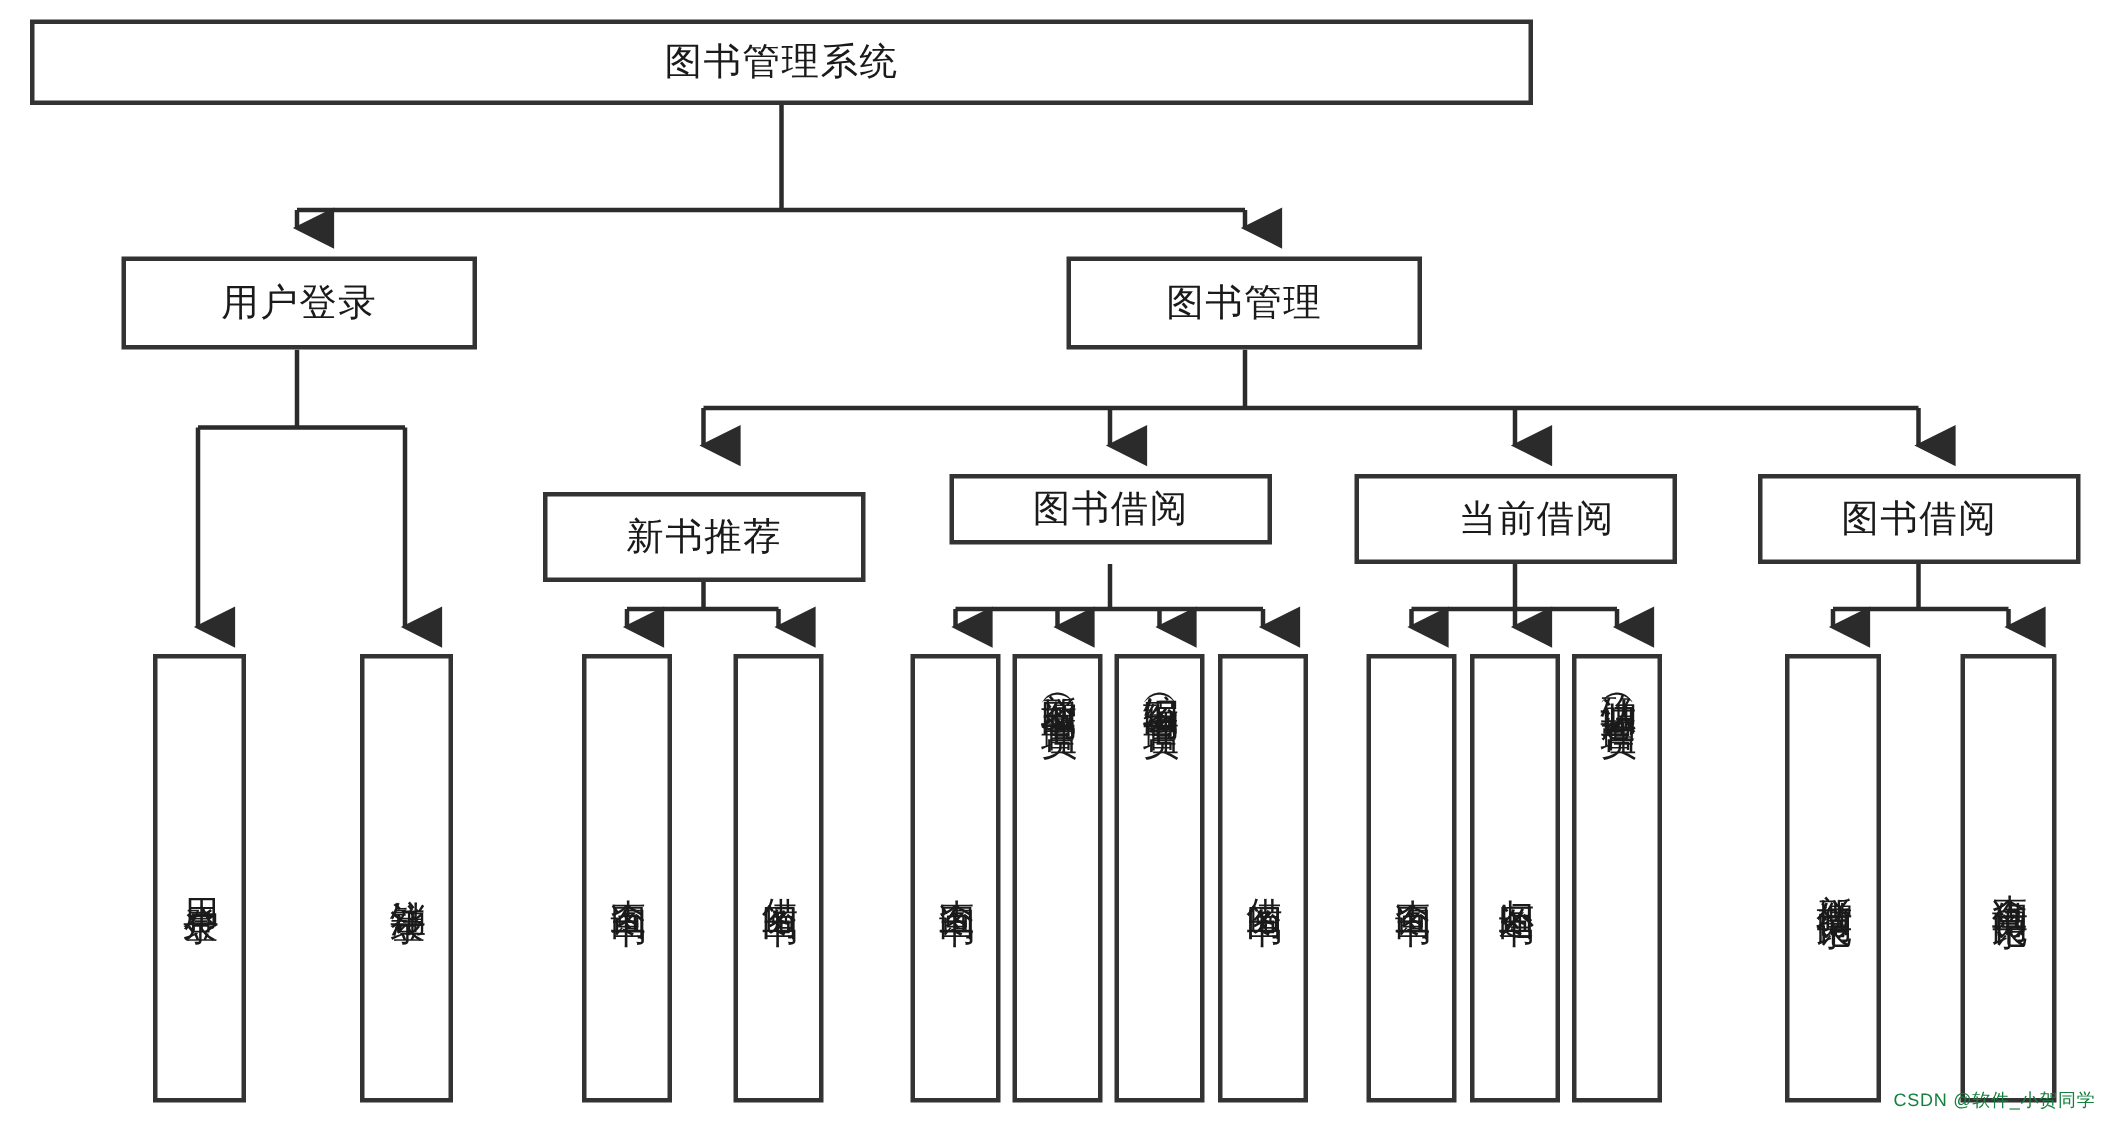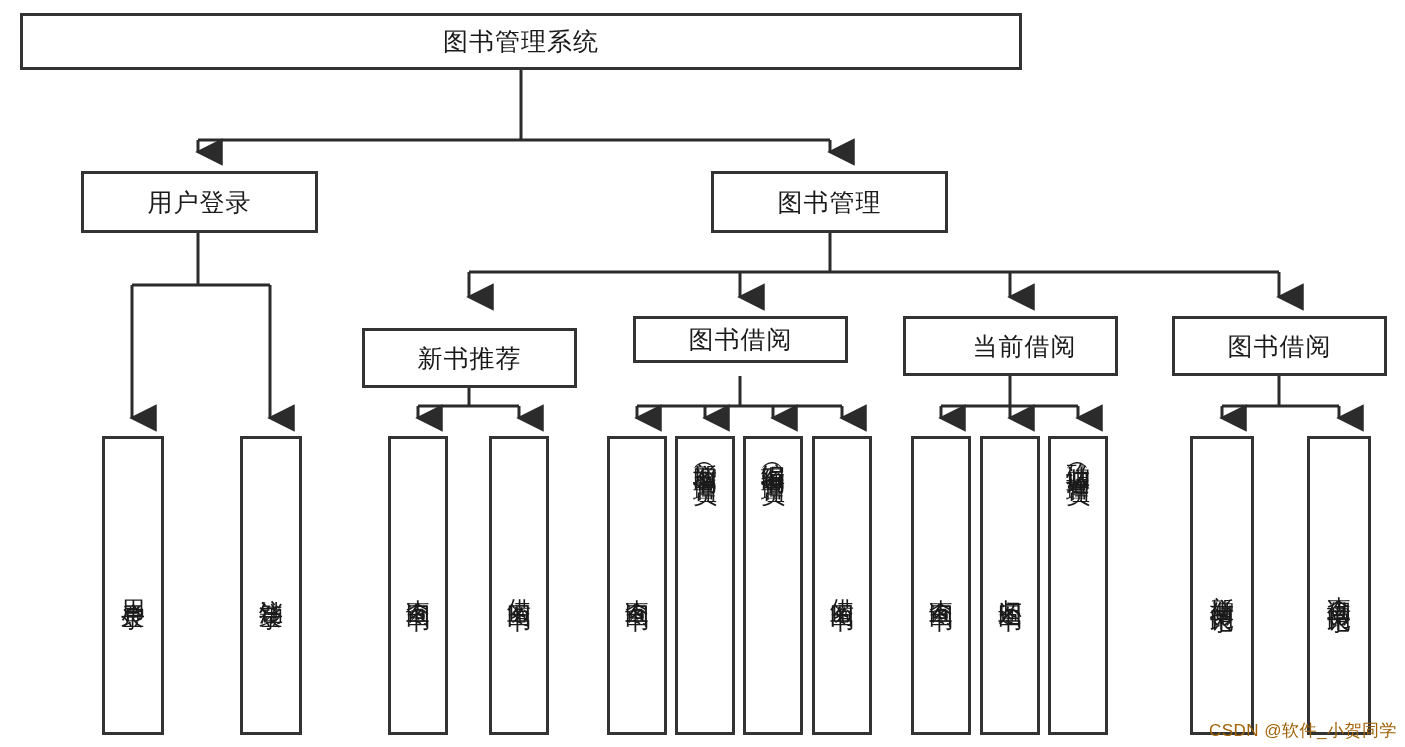--- a/index.html
+++ b/index.html
@@ -59,22 +59,22 @@
     white-space: nowrap;
   }
   .node.vert.center {
     align-items: center;
     padding-top: 0;
   }
   .watermark {
     position: absolute;
     right: 8px;
     bottom: 5px;
-    font-size: 17px;
-    color: #a16207;
+    font-size: 12px;
+    color: #15803d;
     letter-spacing: 0.5px;
     white-space: nowrap;
   }
 </style>
 </head>
 <body>
 
 <div id="canvas">
 
   <svg class="edges" viewBox="0 0 1405 747">

